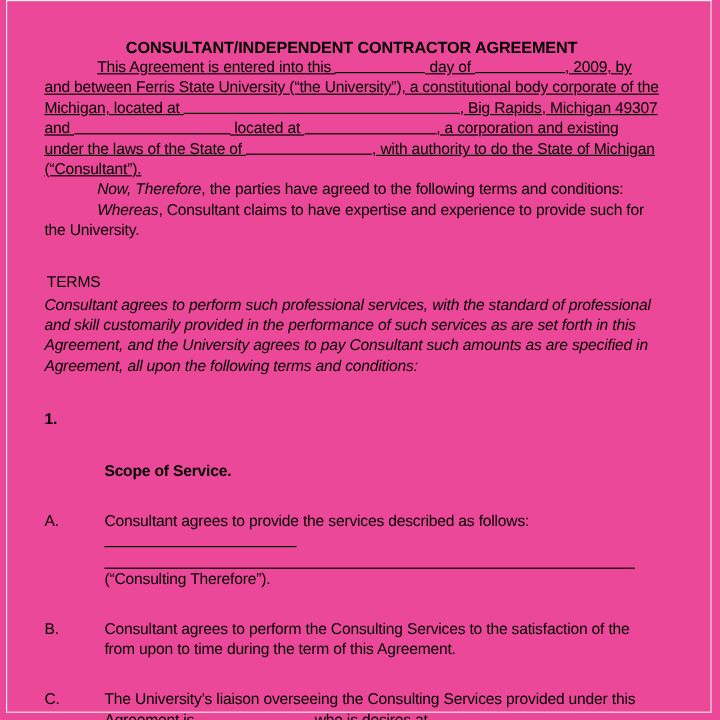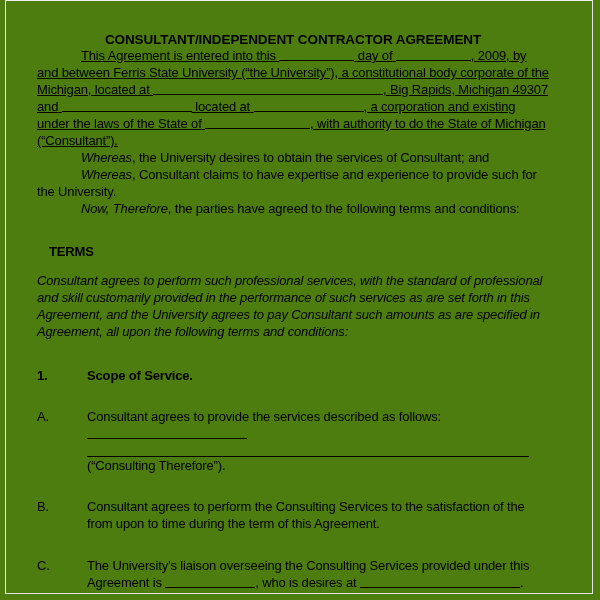--- a/index.html
+++ b/index.html
@@ -7,21 +7,21 @@
     padding: 0;
     background: #ffffff;
   }
   body {
     font-family: "Liberation Sans", sans-serif;
   }
   .page {
     position: relative;
     width: 600px;
     height: 600px;
-    background: #4d7c0f;
+    background: #ec4899;
     box-sizing: border-box;
     overflow: hidden;
   }
   
   .edge {
     position: absolute;
     background: #e3e3e3;
   }
   .edge-left   { left: 5px;  top: 0;    width: 1px;  height: 594px; }
   .edge-right  { left: 592px;top: 0;    width: 1px;  height: 594px; }
@@ -52,23 +52,23 @@
     letter-spacing: -0.15px;
   }
 
   .para-first { margin-top: 29px; text-indent: 44px; text-decoration: underline; }
   .para-whereas { margin-top: 17px; text-indent: 44px; }
   .para-nowtherefore { margin-top: 30px; text-indent: 44px; }
   .para-terms-body { margin-top: 19px; font-style: italic; }
 
   .heading-terms {
     font-size: 13px;
-    font-weight: bold;
+    font-weight: normal;
     line-height: 17px;
-    margin: 12px;
+    margin: 2px;
     margin-top: 26px;
     letter-spacing: -0.15px;
   }
 
   .ital { font-style: italic; }
 
   
   .item {
     display: flex;
     font-size: 13px;
@@ -81,21 +81,21 @@
   .item-b   { margin-top: 24px; }
   .item-c   { margin-top: 25px; }
 
   .marker {
     width: 50px;
     flex: 0 0 50px;
     color: #000;
   }
   .marker.bold { font-weight: bold; }
   .item-text { flex: 1 1 auto; color: #000; }
-  .item-text.bold { font-weight: bold; }
+  .item-text.bold { font-weight: bold; margin-top: 44px; }
 
   
   .blank {
     display: inline-block;
     border-bottom: 1.5px solid #000;
     vertical-align: baseline;
     height: 12px;
     margin-bottom: -1px;
   }
   .b-75  { width: 75px; }
@@ -133,30 +133,27 @@
       <span class="blank b-75"></span>
       <span>day of</span>
       <span class="blank b-75"></span><span>, 2009, by and between Ferris State University (“the University”), a constitutional body corporate of the Michigan, located at</span>
       <span class="blank b-230"></span><span>, Big Rapids, Michigan 49307 and</span>
       <span class="blank b-130"></span>
       <span>located at</span>
       <span class="blank b-110"></span><span>, a corporation and existing under the laws of the State of</span>
       <span class="blank b-105"></span><span>, with authority to do the State of Michigan (“Consultant”).</span>
     </p>
 
-    <p class="body para-whereas">
-      <span class="ital">Whereas</span><span>, the University desires to obtain the services of Consultant; and</span>
+
+    <p class="body para-nowtherefore">
+      <span class="ital">Now, Therefore</span><span>, the parties have agreed to the following terms and conditions:</span>
     </p>
 
     <p class="body para-whereas">
       <span class="ital">Whereas</span><span>, Consultant claims to have expertise and experience to provide such for the University.</span>
-    </p>
-
-    <p class="body para-nowtherefore">
-      <span class="ital">Now, Therefore</span><span>, the parties have agreed to the following terms and conditions:</span>
     </p>
 
     <p class="heading-terms">TERMS</p>
 
     <p class="body para-terms-body">Consultant agrees to perform such professional services, with the standard of professional and skill customarily provided in the performance of such services as are set forth in this Agreement, and the University agrees to pay Consultant such amounts as are specified in Agreement, all upon the following terms and conditions:</p>
 
     <div class="item item-num">
       <div class="marker bold">1.</div>
       <div class="item-text bold">Scope of Service.</div>
     </div>

